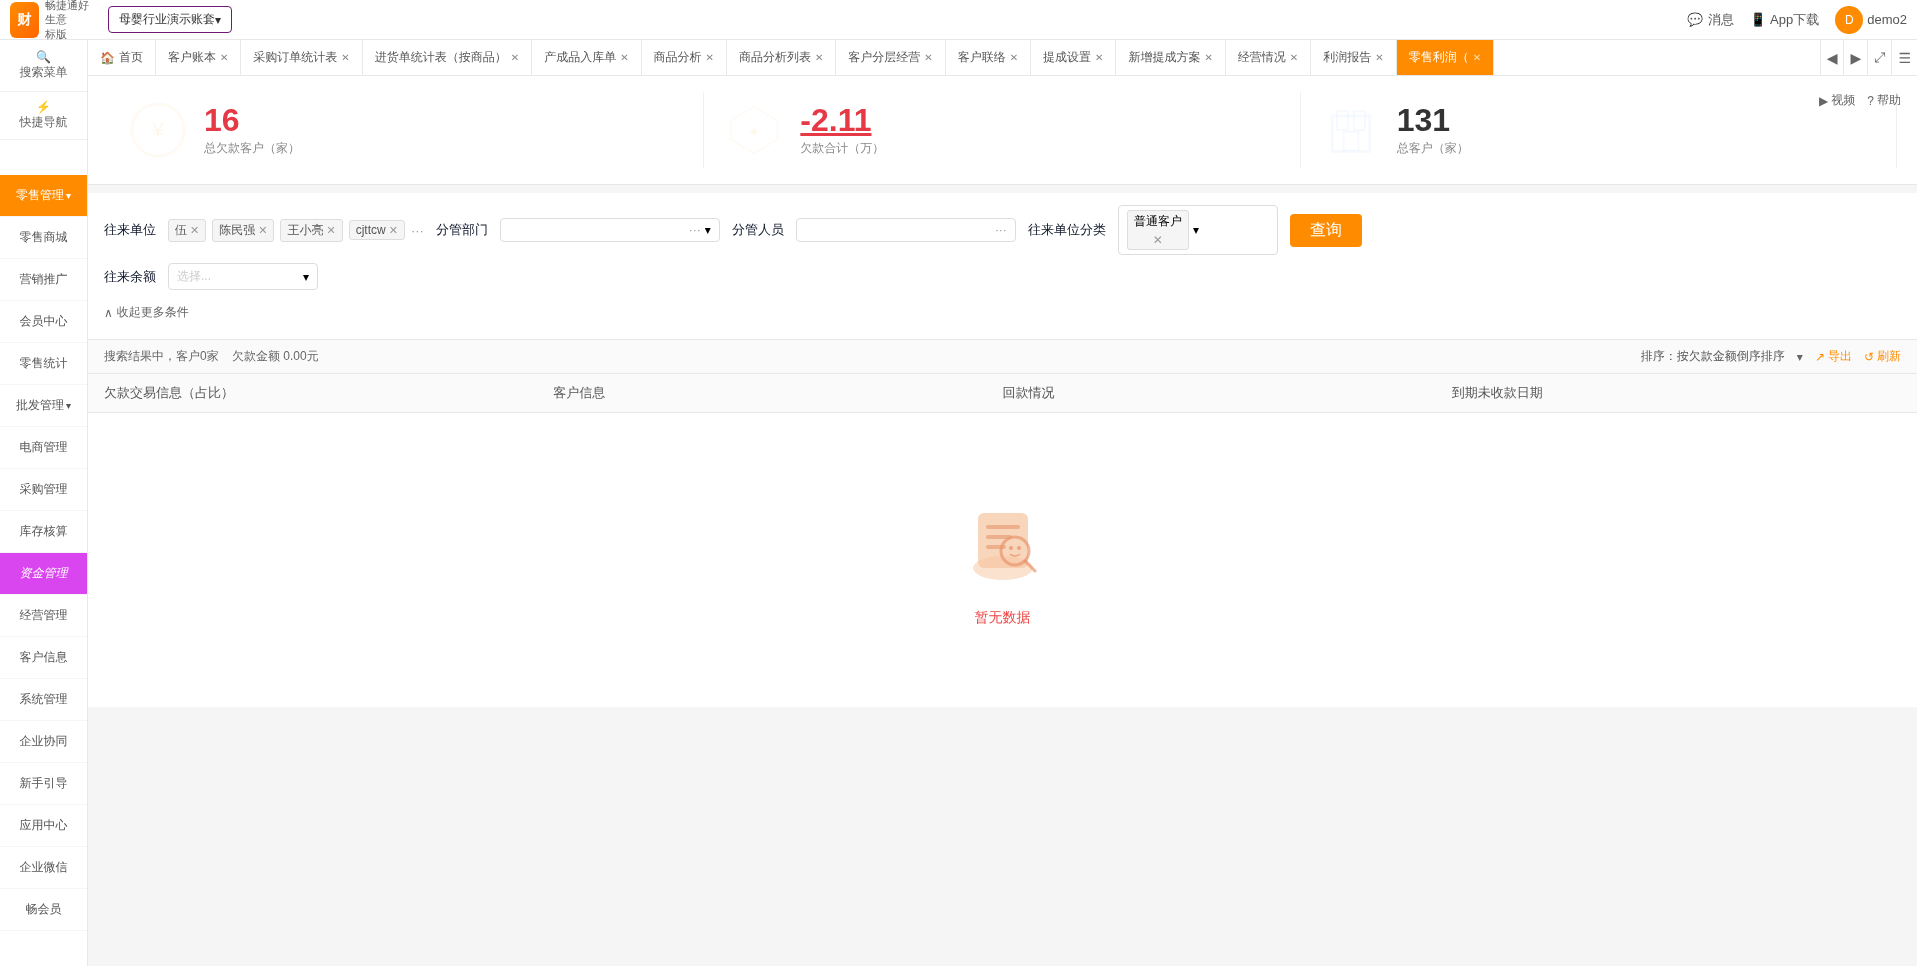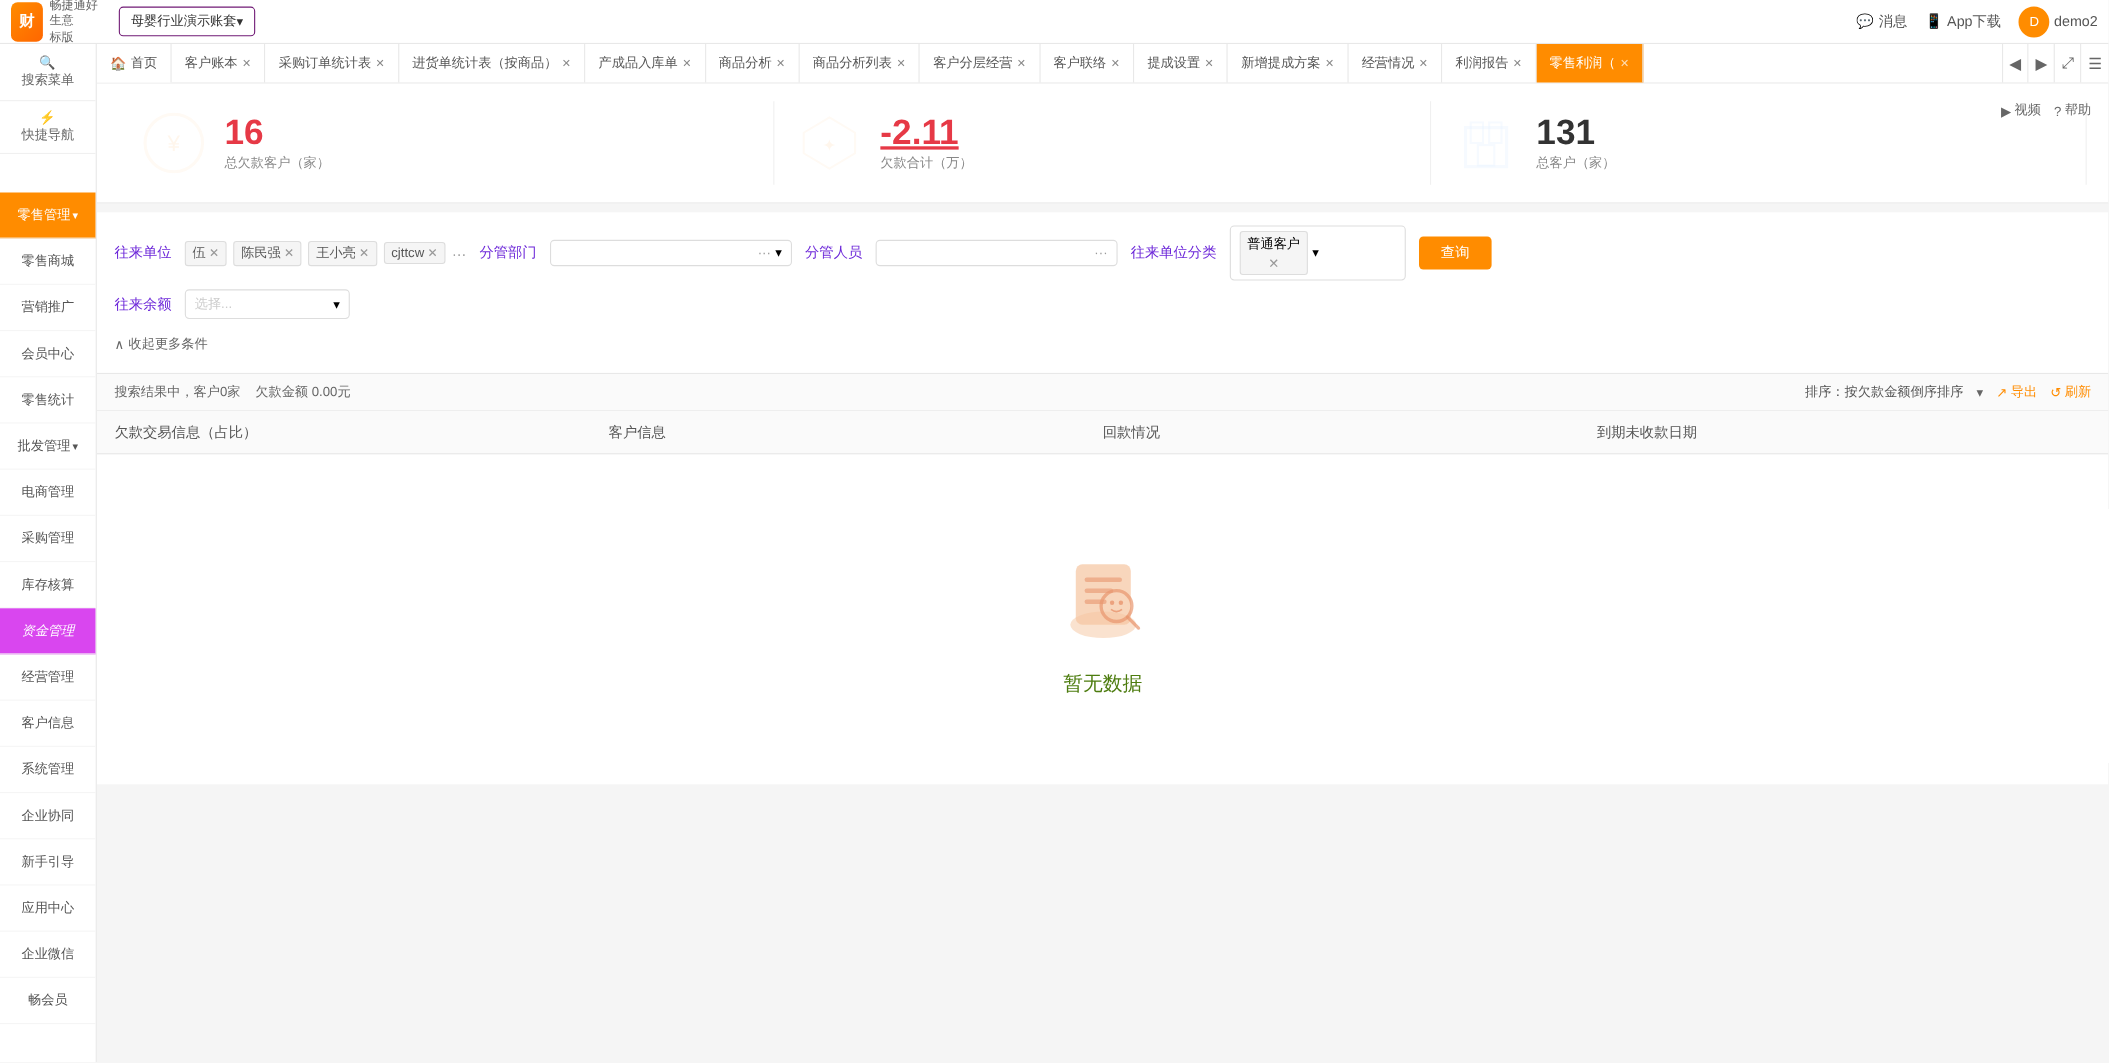--- a/index.html
+++ b/index.html
@@ -51,29 +51,29 @@
     .stat-value { font-size: 32px; font-weight: bold; line-height: 1; }
     .stat-value.red { color: #e63946; }
     .stat-value.dark { color: #333; }
     .stat-label { font-size: 12px; color: #888; margin-top: 4px; }
     .video-help { position: absolute; right: 16px; top: 16px; display: flex; gap: 12px; }
     .video-help-btn { font-size: 12px; color: #666; cursor: pointer; display: flex; align-items: center; gap: 3px; }
 
     
     .filter-area { background: #fff; padding: 12px 16px; border-bottom: 1px solid #e8e8e8; margin-top: 8px; }
     .filter-row { display: flex; align-items: center; gap: 12px; margin-bottom: 8px; flex-wrap: wrap; }
-    .filter-label { font-size: 13px; color: #6d28d9; white-space: nowrap; }
+    .filter-label { font-size: 13px; color: #0f172a; white-space: nowrap; }
     .filter-tags { display: flex; align-items: center; gap: 6px; flex-wrap: wrap; }
     .filter-tag { display: flex; align-items: center; gap: 3px; background: #f5f5f5; border: 1px solid #ddd; border-radius: 3px; padding: 2px 6px; font-size: 12px; color: #555; }
     .filter-tag .tag-close { cursor: pointer; color: #999; font-size: 11px; }
     .filter-more { color: #999; cursor: pointer; font-size: 13px; }
     .select-box { border: 1px solid #ddd; border-radius: 4px; padding: 4px 8px; font-size: 12px; display: flex; align-items: center; gap: 4px; cursor: pointer; min-width: 160px; }
     .select-box-wide { min-width: 220px; }
     .classify-tag { display: flex; align-items: center; gap: 3px; background: #f5f5f5; border: 1px solid #ddd; border-radius: 3px; padding: 2px 6px; font-size: 12px; flex-direction: column; }
-    .filter-btn { background: #ff8c00; color: #fff; border: none; border-radius: 4px; padding: 6px 20px; font-size: 13px; cursor: pointer; }
+    .filter-btn { background: #ff8c00; color: #fff; border: none; border-radius: 4px; padding: 6px 20px; font-size: 16px; cursor: pointer; }
     .collapse-btn { display: flex; align-items: center; gap: 4px; color: #666; font-size: 12px; cursor: pointer; margin: 0 auto; }
 
     
     .results-bar { display: flex; align-items: center; justify-content: space-between; padding: 8px 16px; background: #fafafa; border-bottom: 1px solid #e8e8e8; font-size: 12px; color: #666; }
     .results-actions { display: flex; align-items: center; gap: 12px; }
     .sort-label { color: #555; }
     .action-btn { display: flex; align-items: center; gap: 3px; color: #ff8c00; cursor: pointer; font-size: 12px; }
     .refresh-btn { display: flex; align-items: center; gap: 3px; color: #ff8c00; cursor: pointer; font-size: 12px; }
 
     
@@ -81,21 +81,21 @@
     .table-header { display: flex; background: #fafafa; border-bottom: 1px solid #e8e8e8; padding: 10px 16px; }
     .th { font-size: 13px; color: #555; font-weight: 500; }
     .th-customer { flex: 2; }
     .th-debt { flex: 2; }
     .th-repay { flex: 2; }
     .th-date { flex: 2; }
 
     
     .empty-state { display: flex; flex-direction: column; align-items: center; justify-content: center; padding: 80px 20px; }
     .empty-icon { width: 100px; height: 100px; margin-bottom: 16px; }
-    .empty-text { color: #4d7c0f; font-size: 18px; }
+    .empty-text { color: #ef4444; font-size: 14px; }
 
     
     ::-webkit-scrollbar { width: 6px; height: 6px; }
     ::-webkit-scrollbar-thumb { background: #ccc; border-radius: 3px; }
   </style>
 </head>
 <body>
 
 <div class="top-bar">
   <div class="logo">

